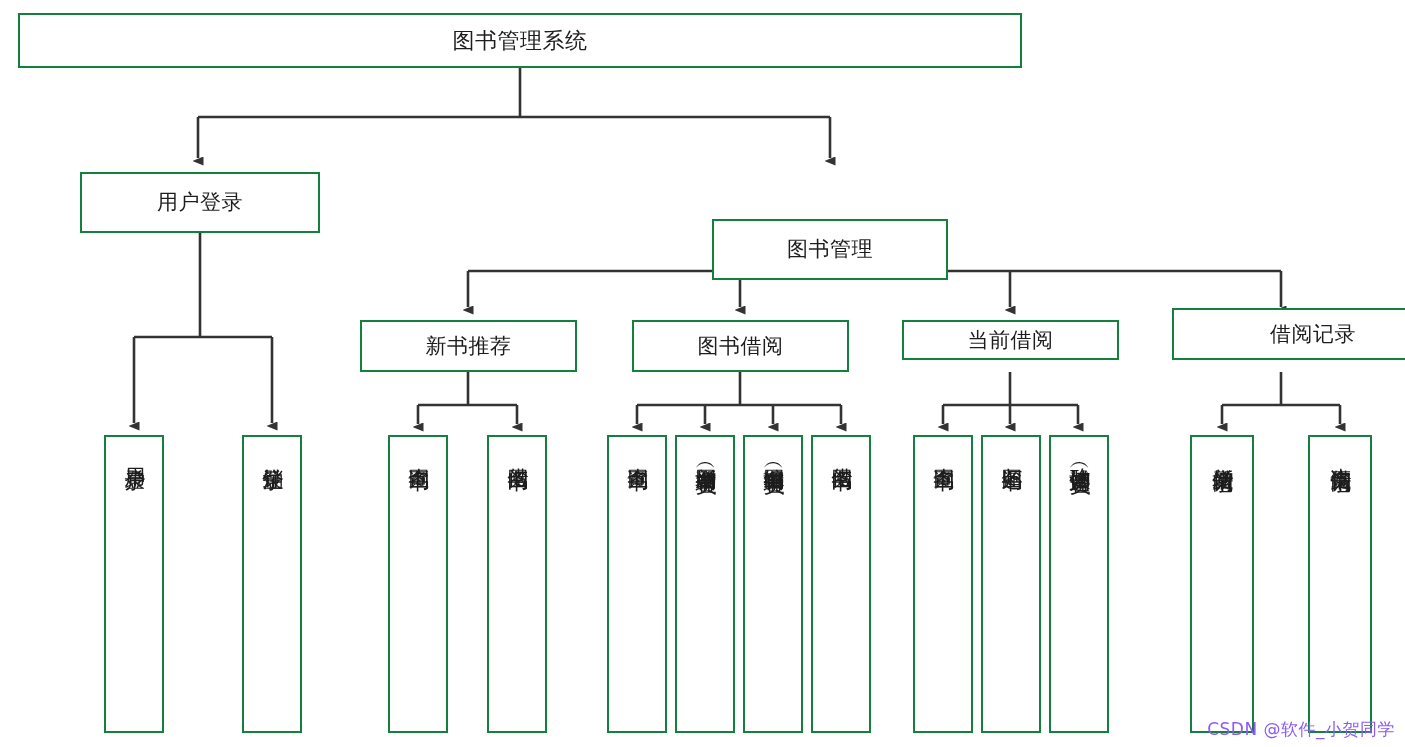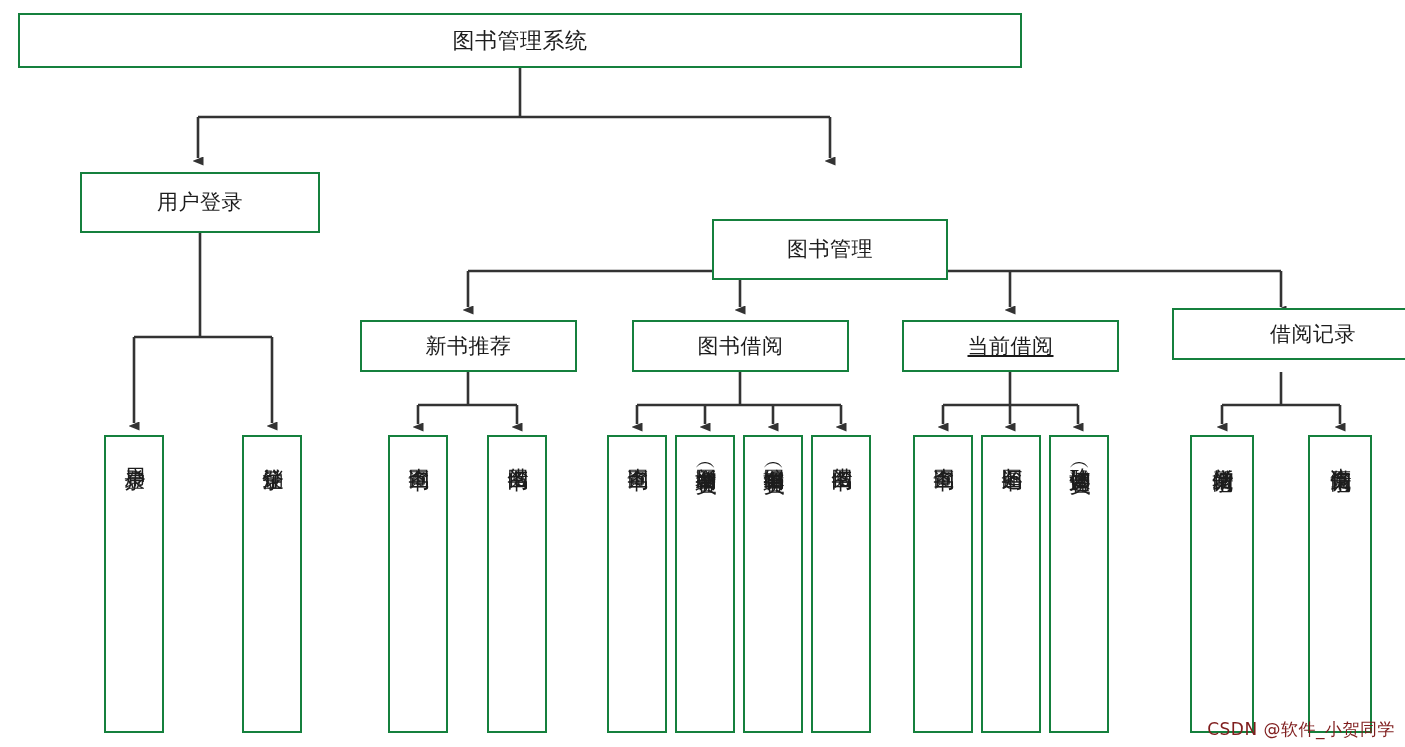--- a/index.html
+++ b/index.html
@@ -53,21 +53,21 @@
     line-height:1.42;
     letter-spacing:1px;
     white-space:normal;
     max-height:280px;
   }
   #watermark{
     position:absolute;
     right:10px;
     bottom:6px;
     font-size:17px;
-    color:#7f1d1d;
+    color:#8b5cf6;
     letter-spacing:0.5px;
     z-index:5;
     white-space:nowrap;
   }
 </style>
 </head>
 <body>
 
 <div id="canvas">
 
@@ -134,21 +134,21 @@
   <div class="node" style="left:712px;top:172px;width:236px;height:61px;margin-top:47px;">
     <span class="node-label">图书管理</span>
   </div>
 
   <div class="node" style="left:360px;top:320px;width:217px;height:52px;">
     <span class="node-label">新书推荐</span>
   </div>
   <div class="node" style="left:632px;top:320px;width:217px;height:52px;">
     <span class="node-label">图书借阅</span>
   </div>
-  <div class="node" style="left:902px;top:320px;width:217px;height:52px;text-decoration:underline;">
+  <div class="node" style="left:902px;top:320px;width:217px;height:40px;">
     <span class="node-label">当前借阅</span>
   </div>
   <div class="node" style="left:1172px;top:308px;width:250px;height:52px;padding-left:32px;">
     <span class="node-label">借阅记录</span>
   </div>
 
   <div class="node leaf" style="left:104px;top:435px;width:60px;height:298px;">
     <span class="node-label">用户登录</span>
   </div>
   <div class="node leaf" style="left:242px;top:435px;width:60px;height:298px;">

